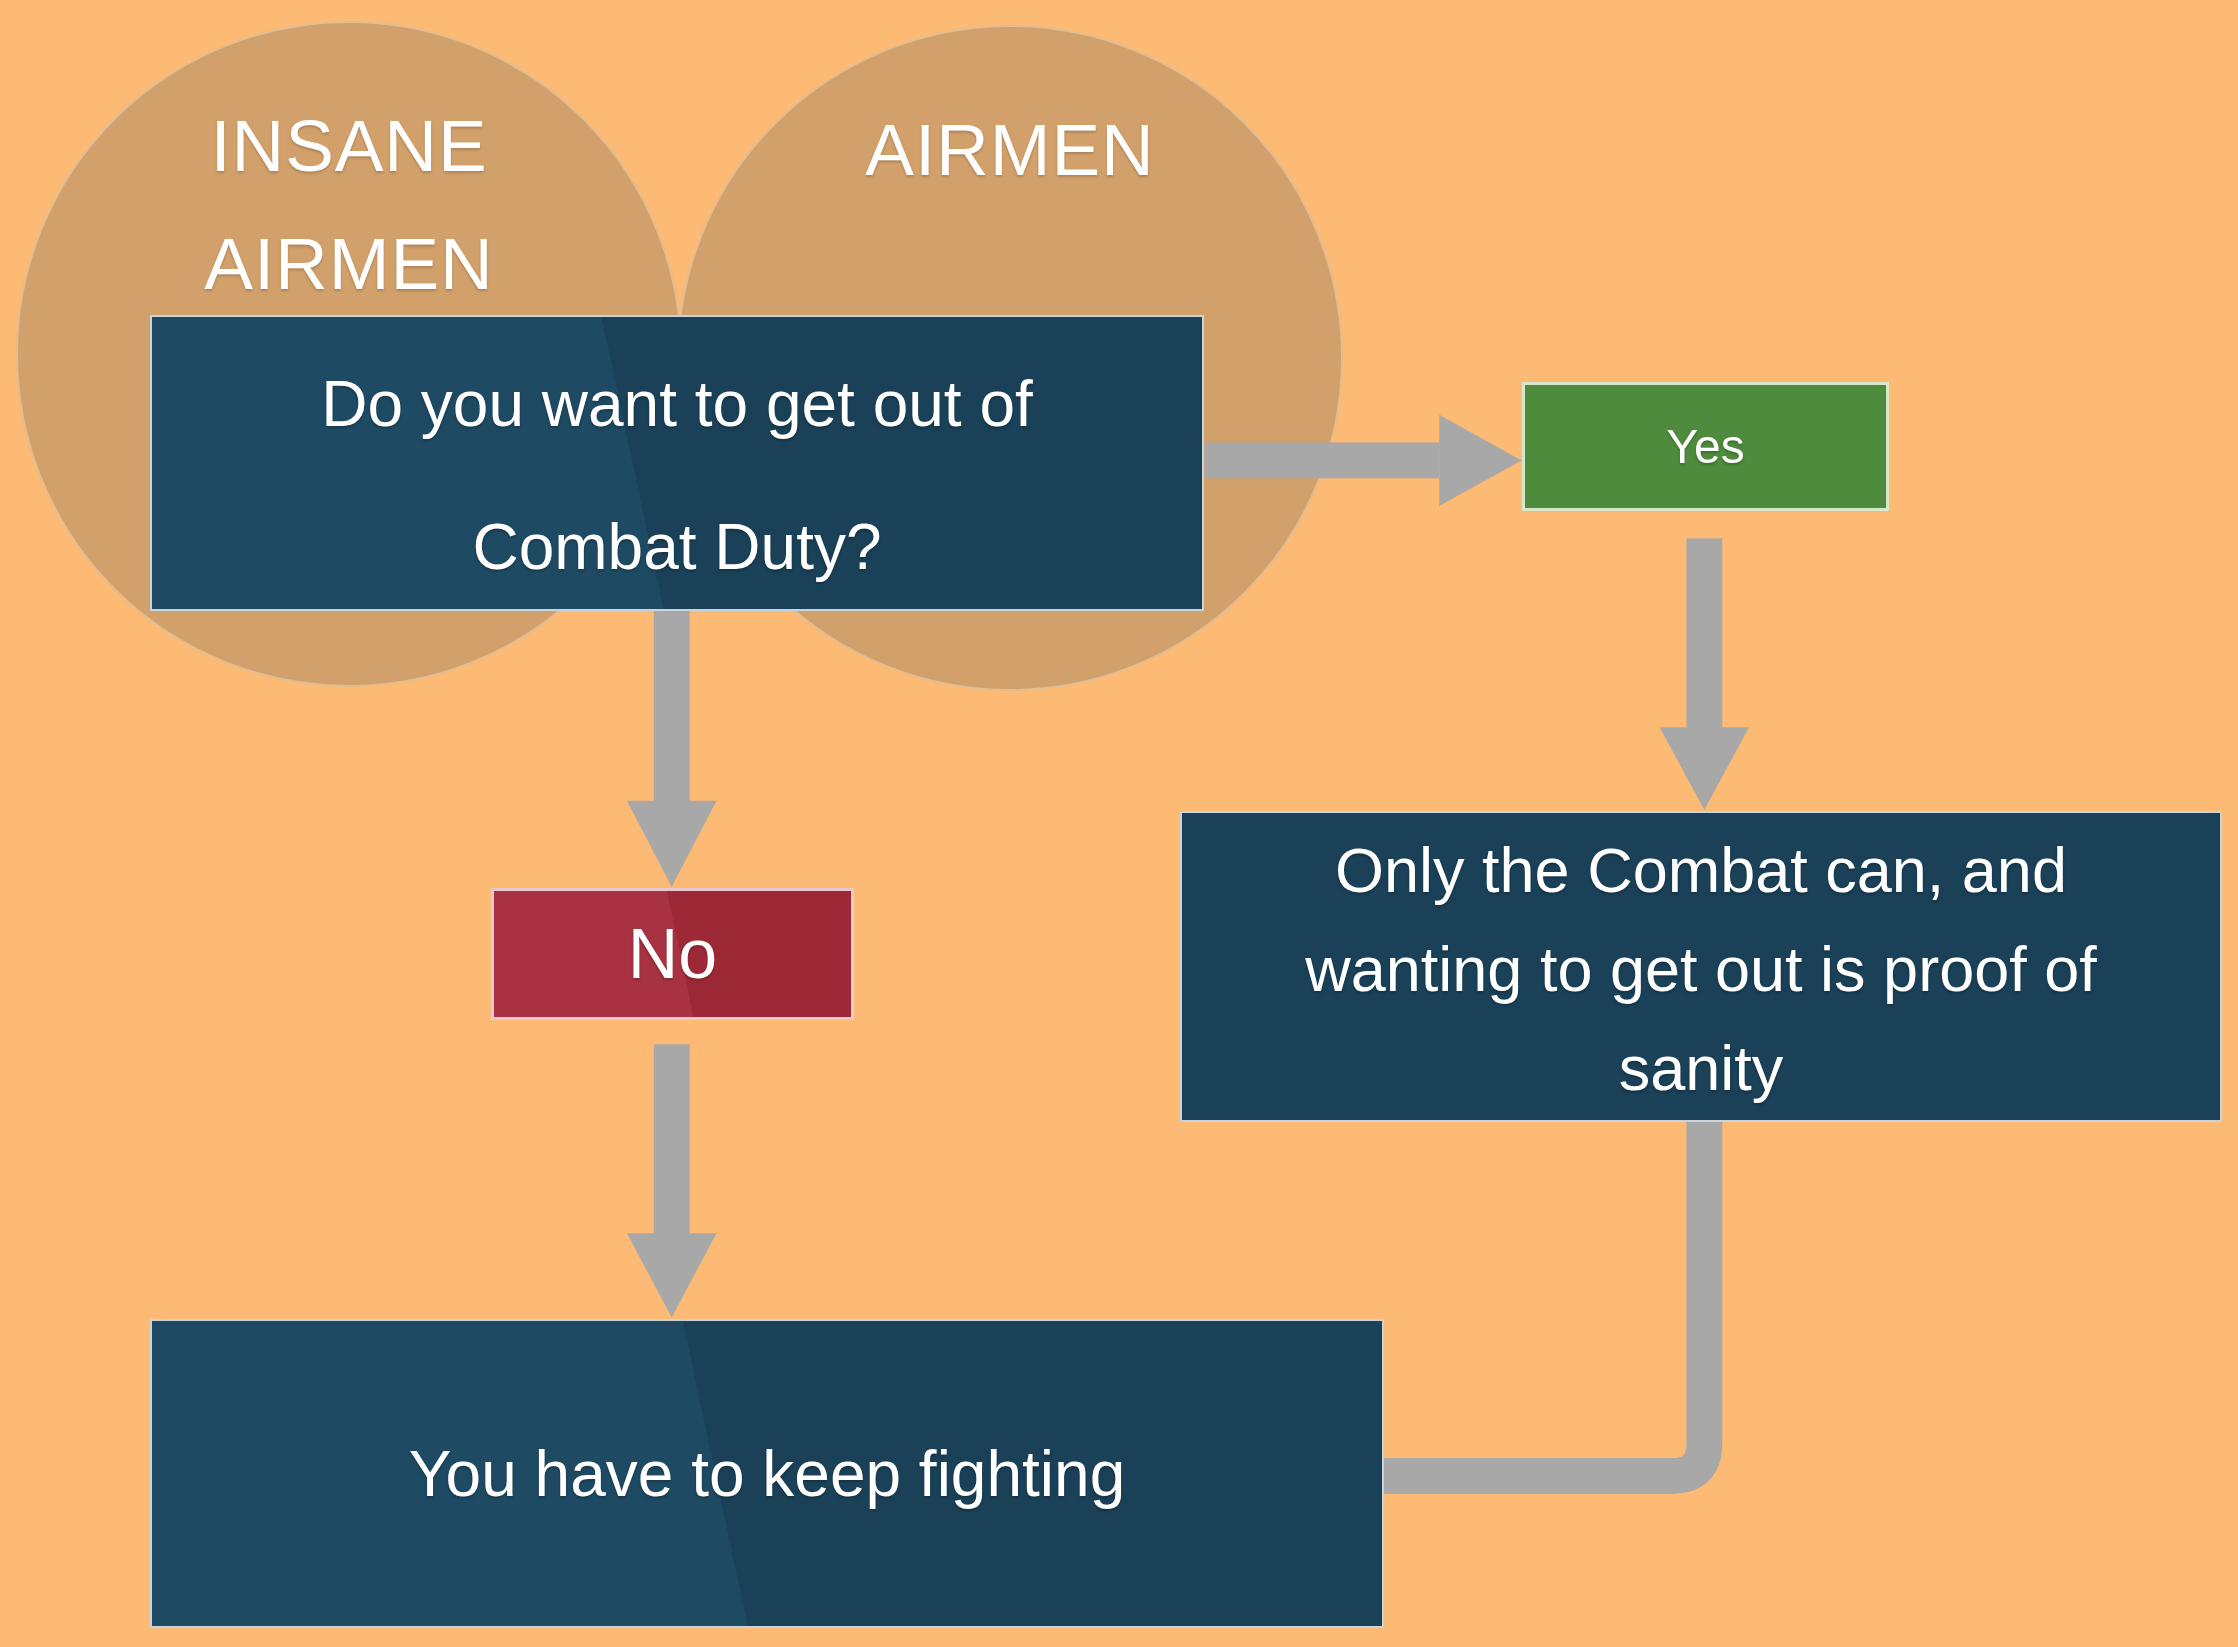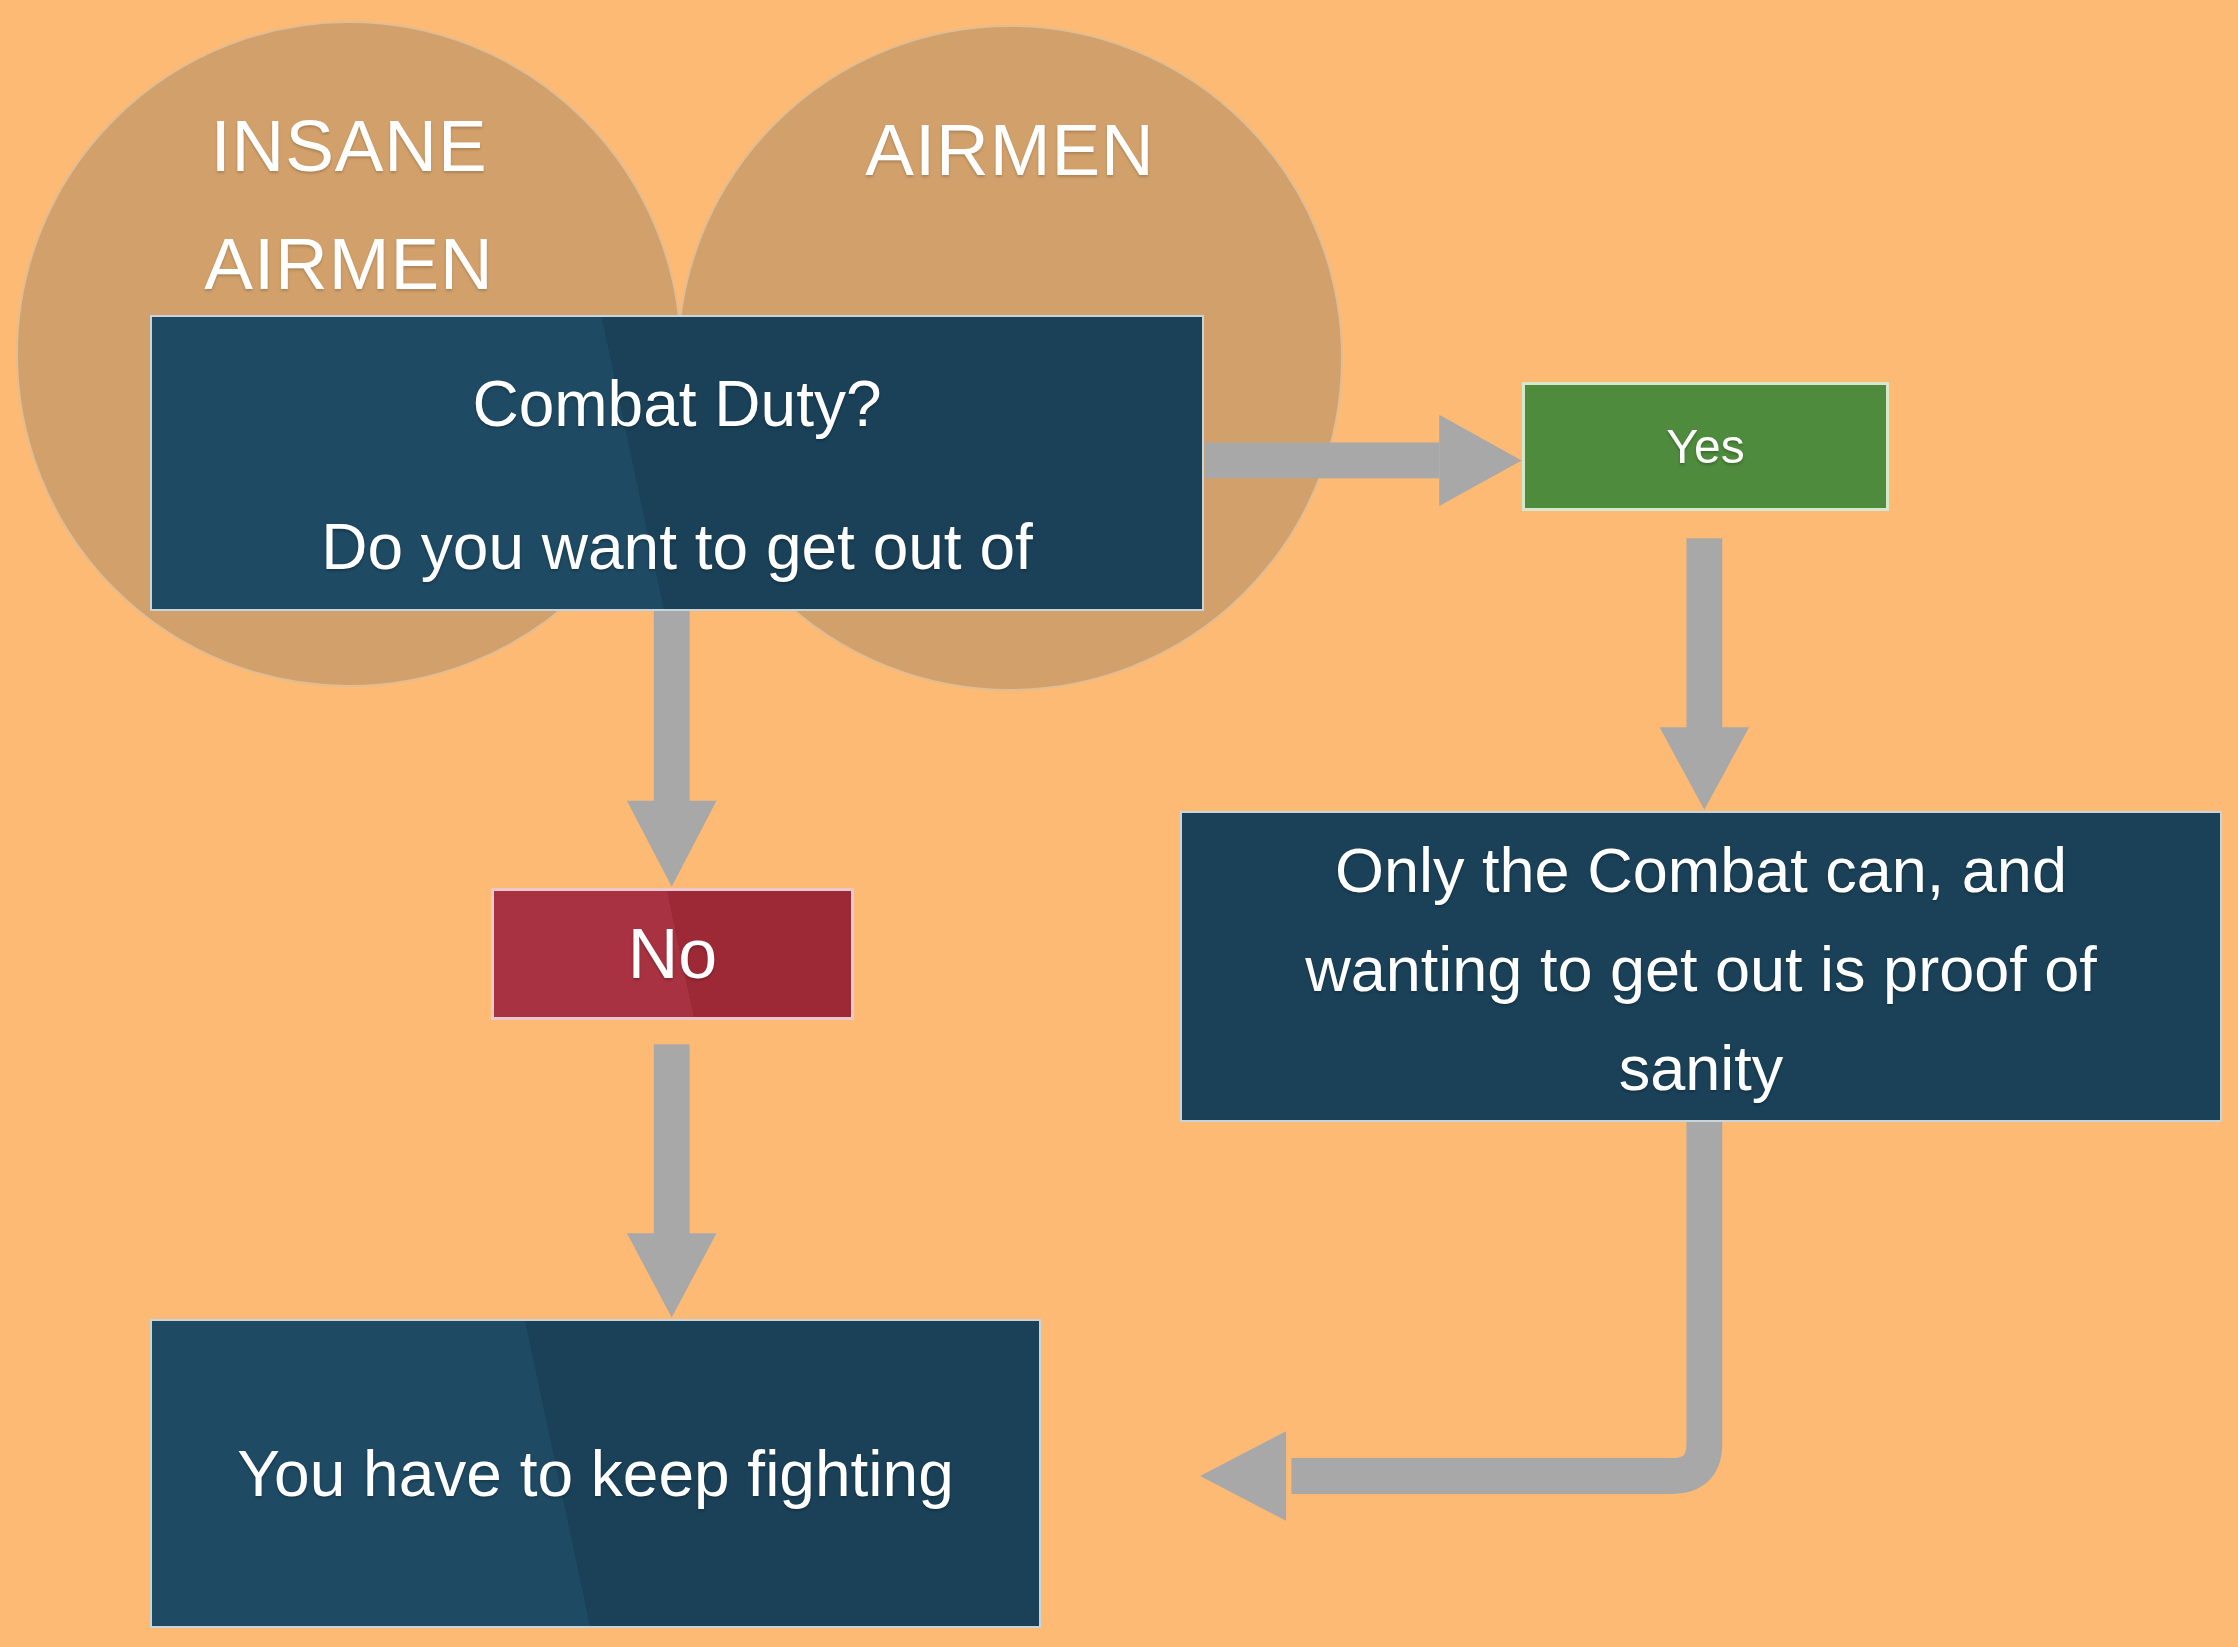--- a/index.html
+++ b/index.html
@@ -73,21 +73,21 @@
     font-size:70px;
   }
   .box-insane{
     left:1180px;top:811px;width:1042px;height:311px;
     background:var(--box_blue);
     border:2.7px solid var(--blue_border);
     font-size:63px;line-height:99px;
     padding-top:5.4px;
   }
   .box-fight{
-    left:150px;top:1319px;width:891px;height:309px;
+    left:150px;top:1319px;width:1234px;height:309px;
     background:linear-gradient(78deg, var(--box_blue_light) 46%, var(--box_blue) 46%);
     border:2.7px solid var(--blue_border);
     font-size:64px;
   }
 </style>
 </head>
 <body>
 
 <div class="canvas">
 
@@ -125,22 +125,22 @@
       <polygon class="arrow-fill" points="700,1377 800,1377 750,1471"></polygon>
     </g>
 
     <g>
       <path class="arrow-stroke" d="M 1903 1250 L 1903 1612 Q 1903 1648 1867 1648 L 1442 1648"></path>
       <polygon class="arrow-fill" points="1340,1648 1436,1598 1436,1698"></polygon>
     </g>
   </svg>
 
   <div class="box box-question">
+    <span class="line">Do you want to get out of</span>
     <span class="line">Combat Duty?</span>
-    <span class="line">Do you want to get out of</span>
   </div>
 
   <div class="box box-yes">
     <span class="line">Yes</span>
   </div>
 
   <div class="box box-no">
     <span class="line">No</span>
   </div>
 

